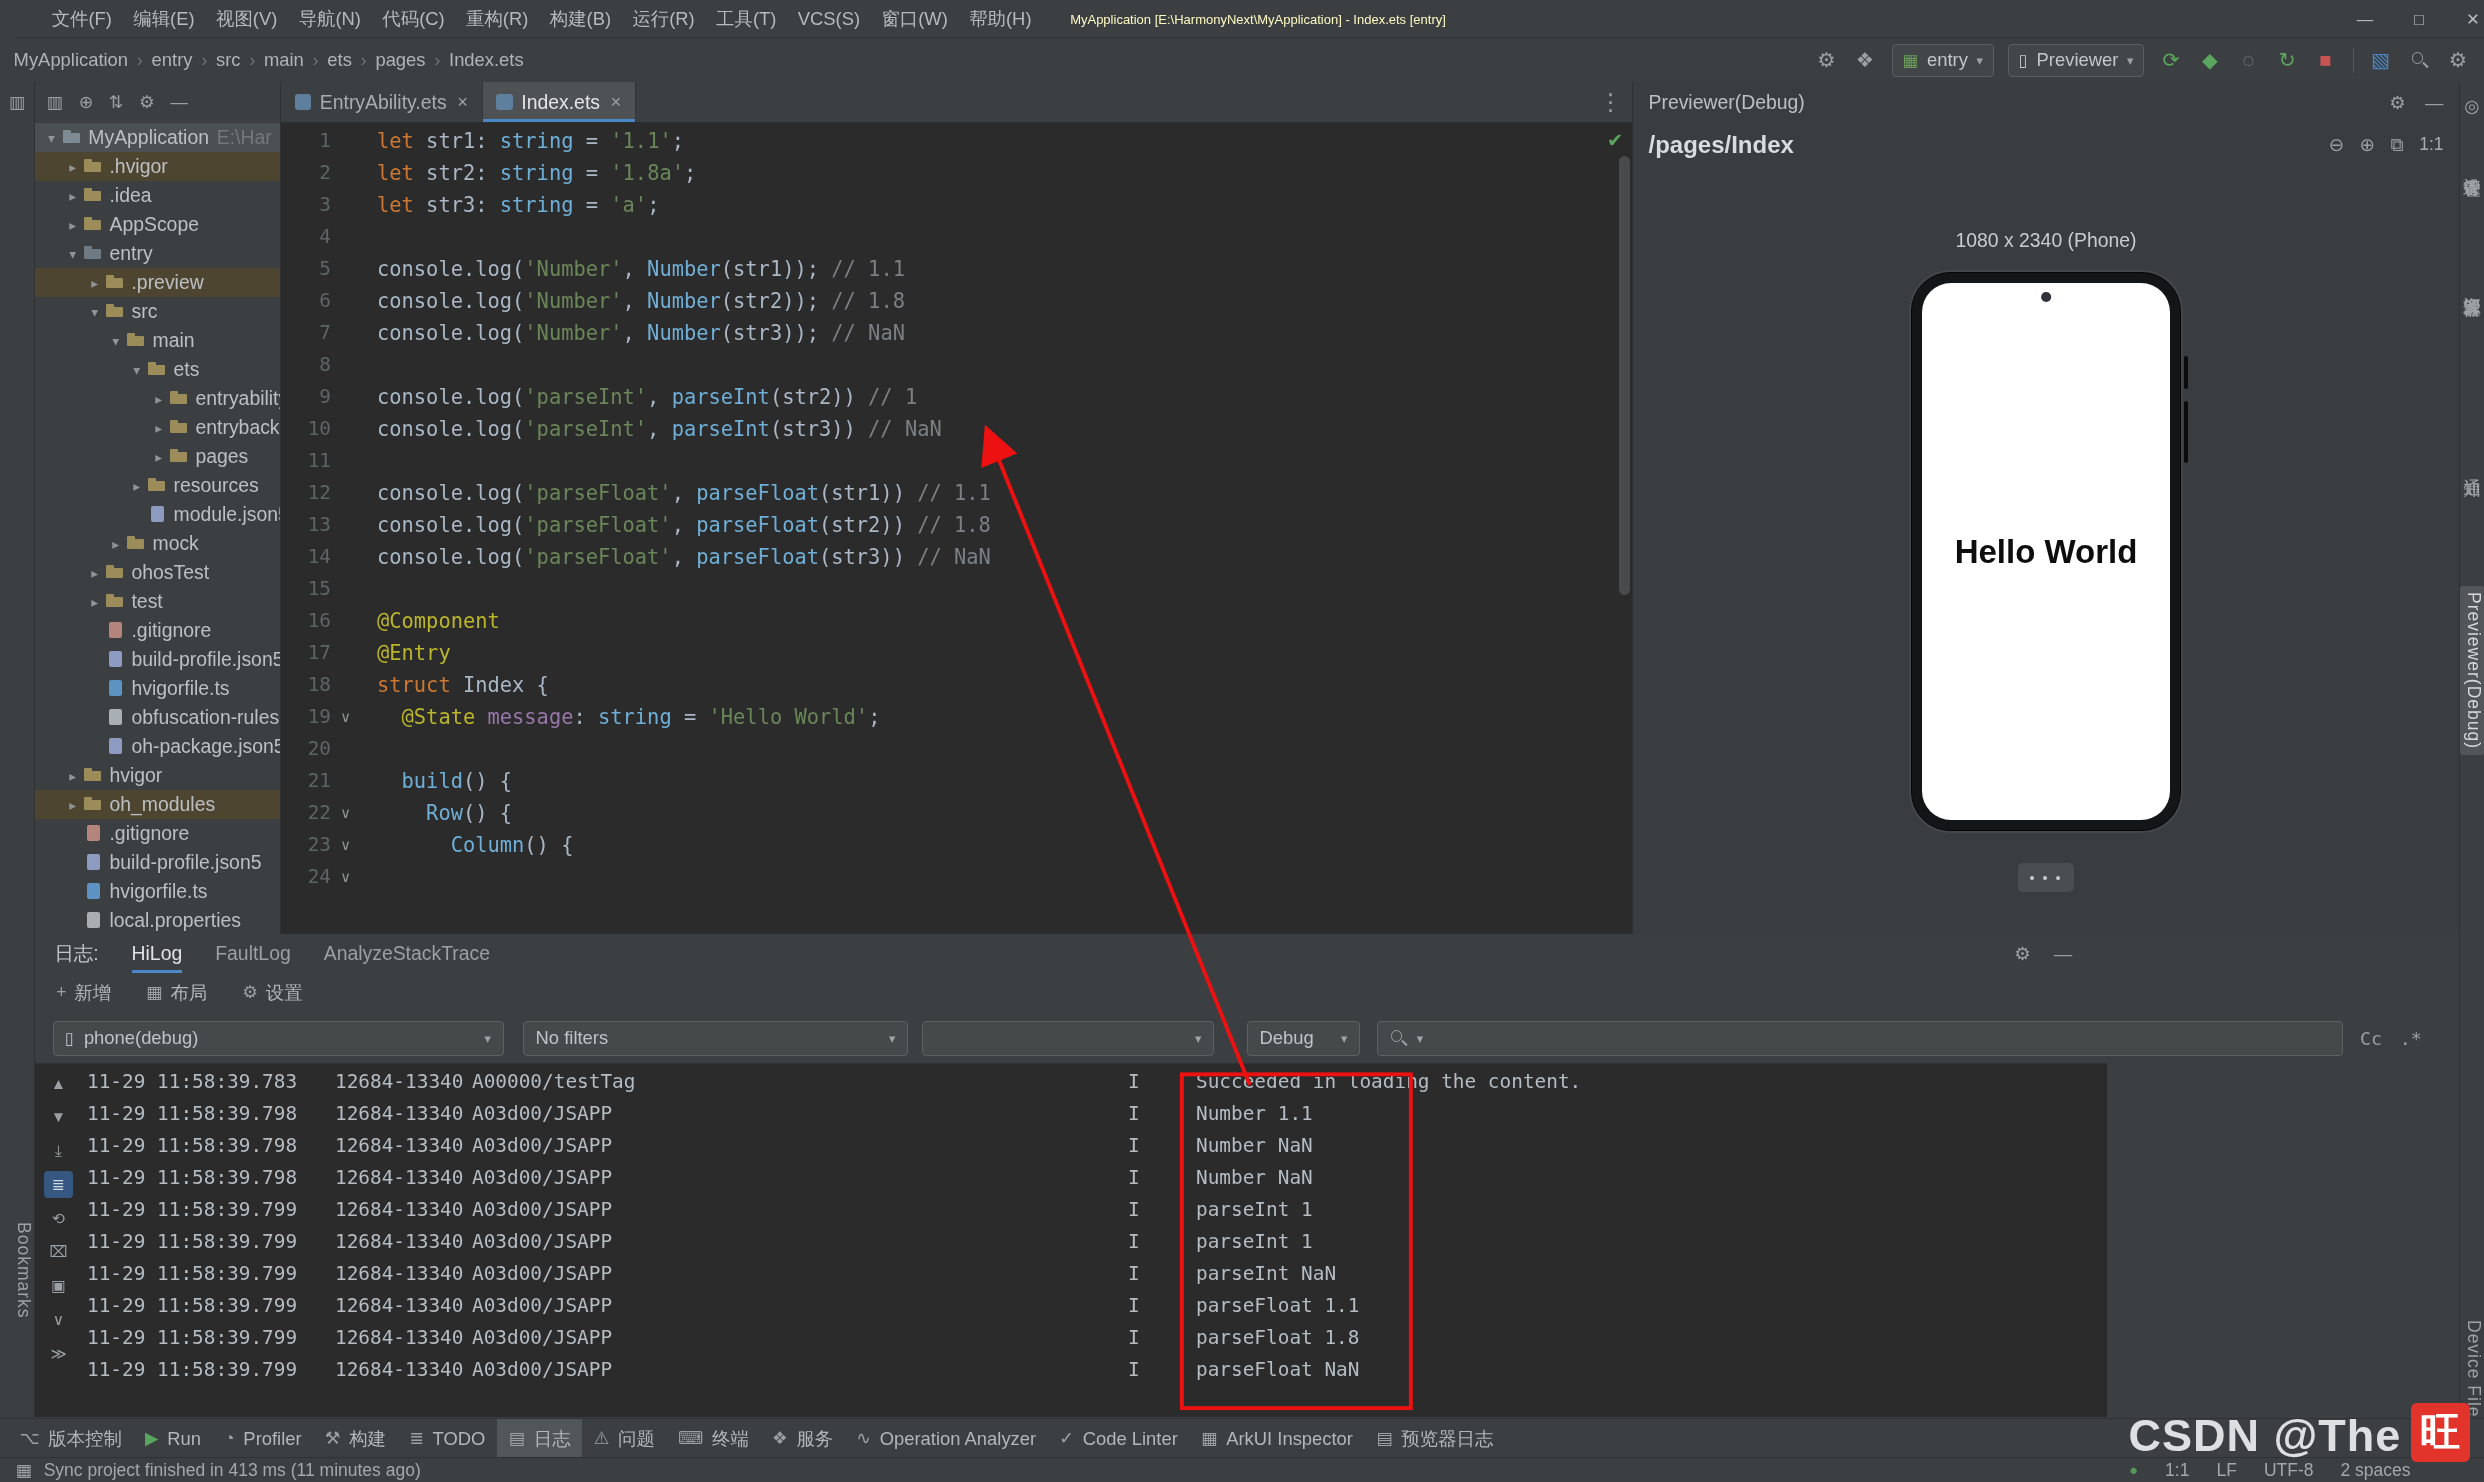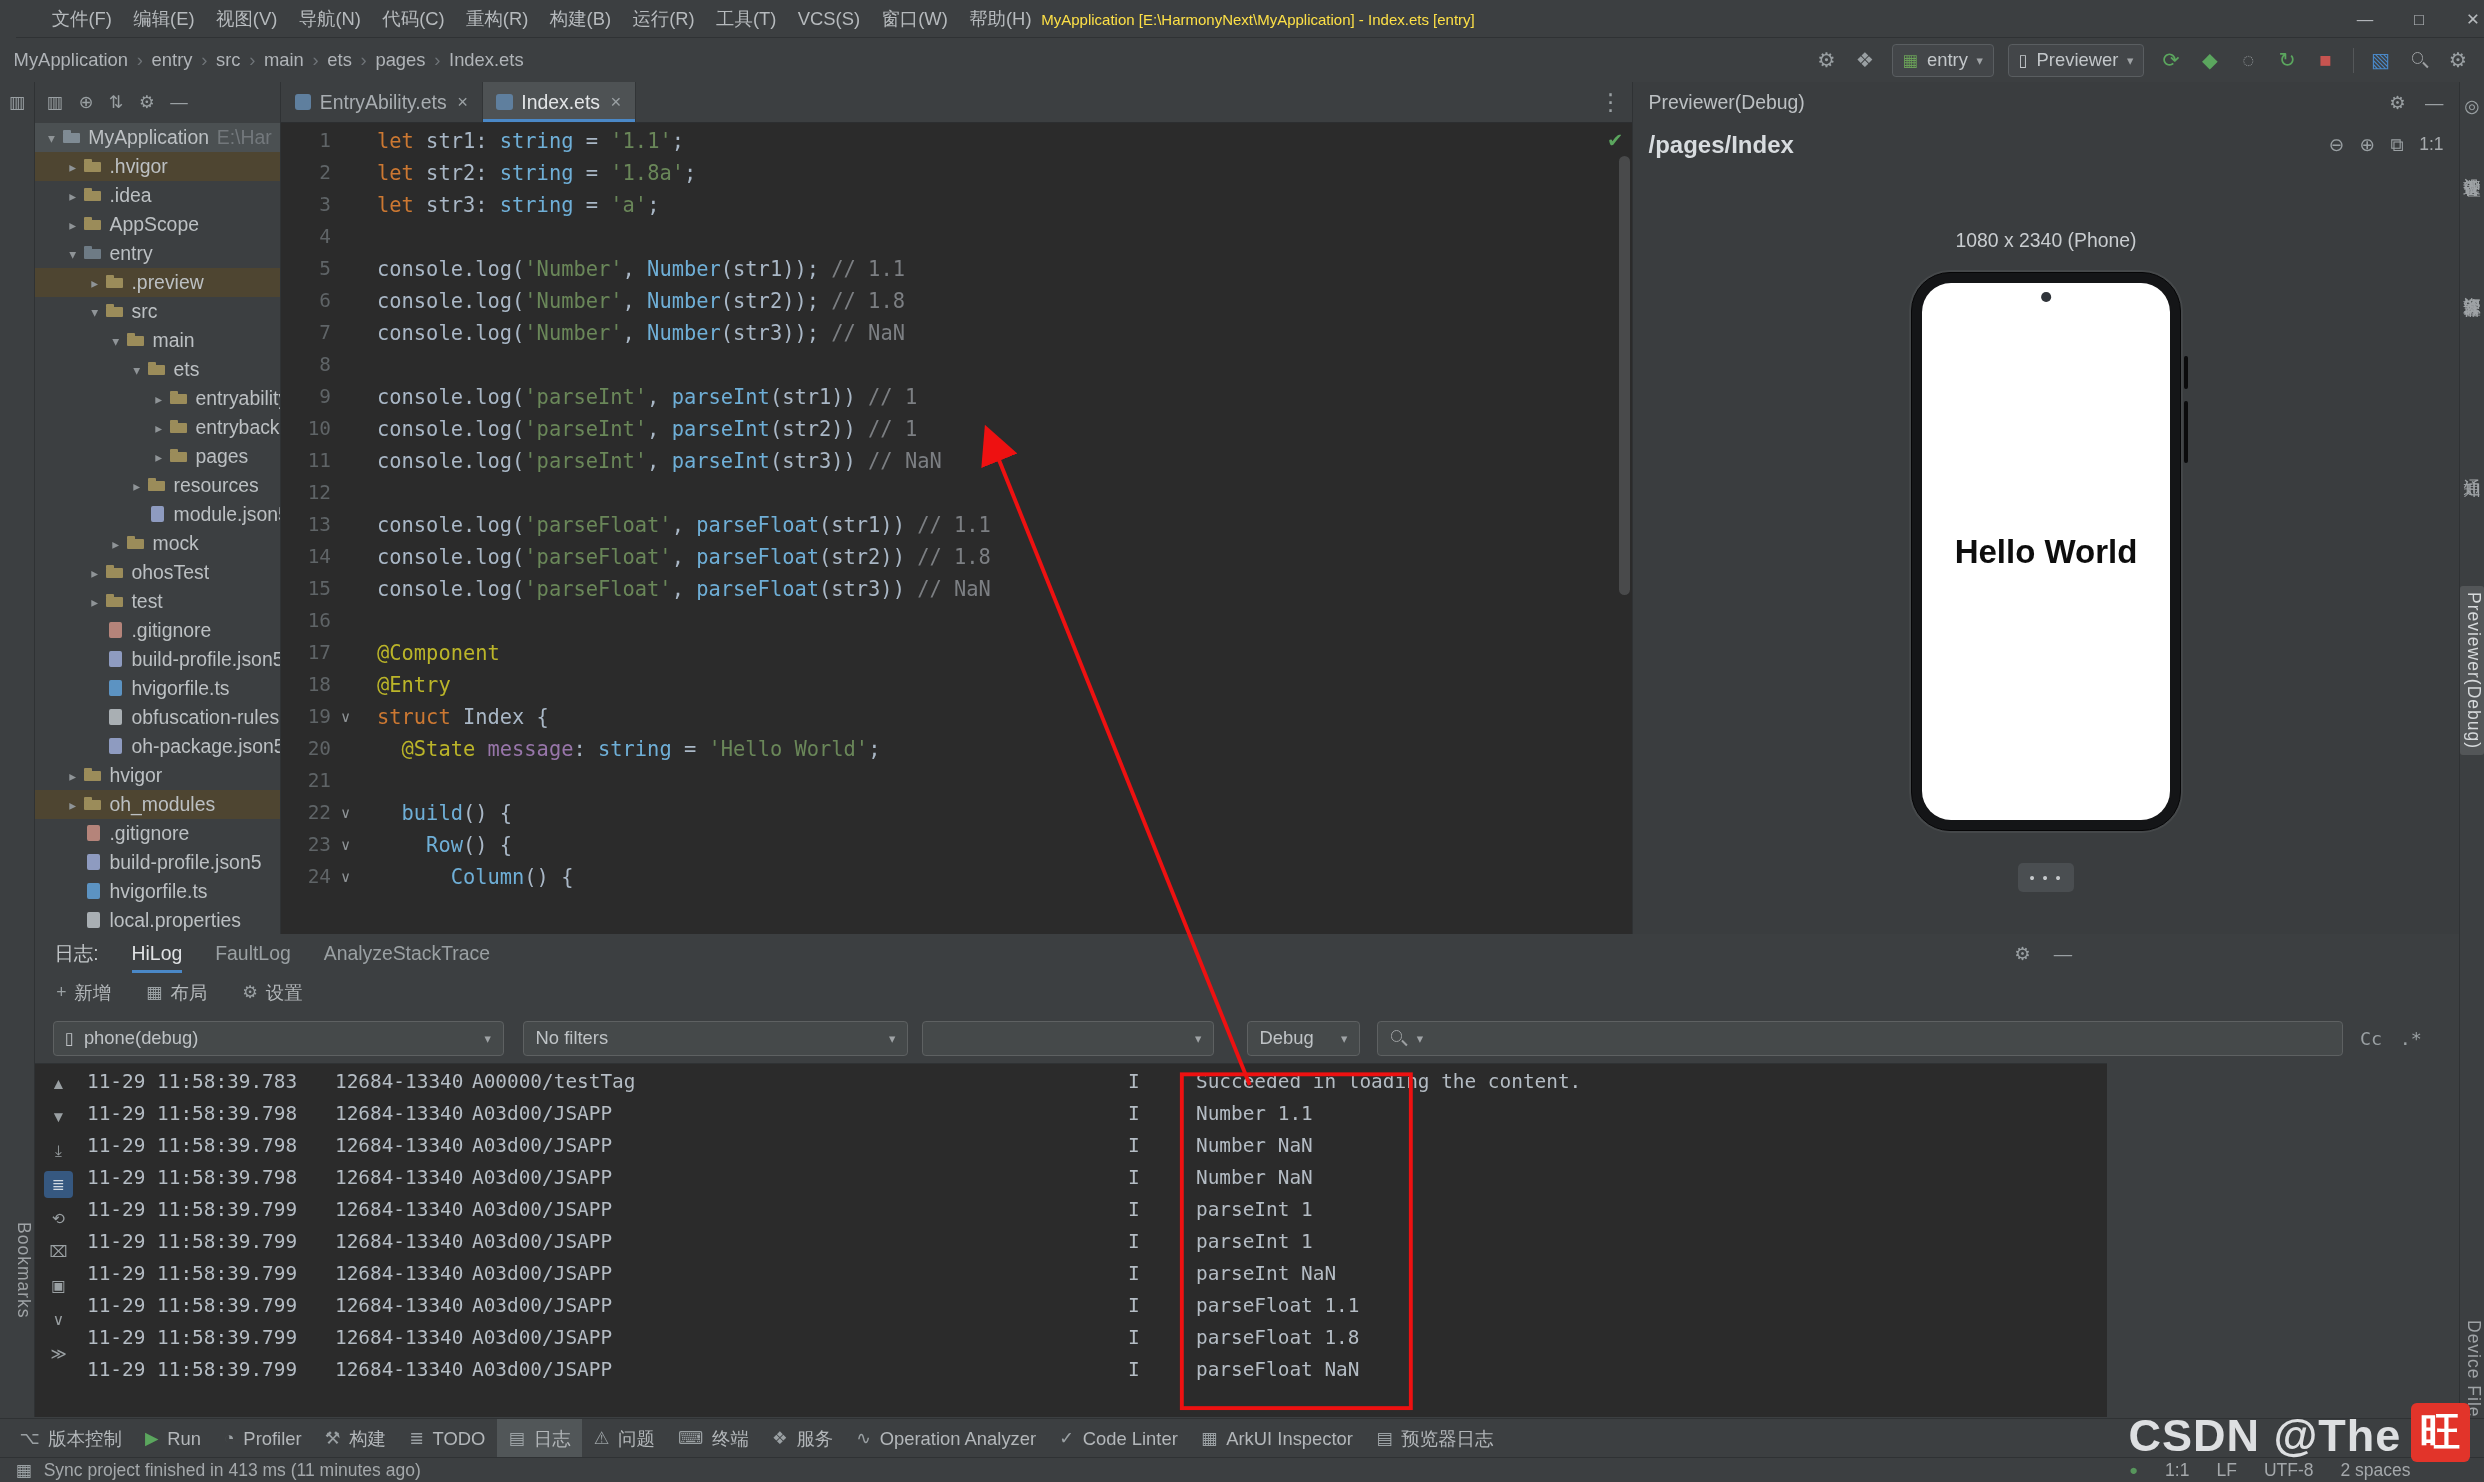--- a/index.html
+++ b/index.html
@@ -3,21 +3,21 @@
 <meta charset="utf-8">
 <style>
   *{margin:0;padding:0;box-sizing:border-box}
   body{background:#1e1f22;font-family:"Liberation Sans","DejaVu Sans",sans-serif}
   #app{position:relative;width:2484px;height:1483px;background:#3c3f41;color:#bbb;overflow:hidden}
 
   
   #titlebar{position:absolute;left:16px;top:0;width:2484px;height:38px;background:#3c3f41;border-bottom:1px solid #2f3234;display:flex;align-items:center}
   #menubar{display:flex;height:100%;padding-left:25px}
   .menu-item{padding:0 10.7px;font-size:18.4px;color:#b6babd;display:flex;align-items:center;white-space:nowrap}
-  #titlebar-title{position:absolute;left:50%;top:0;transform:translateX(-50%);height:38px;display:flex;align-items:center;color:#fde047;font-size:15px;white-space:nowrap}
+  #titlebar-title{position:absolute;left:50%;top:0;transform:translateX(-50%);height:38px;display:flex;align-items:center;color:#fef9c3;font-size:13px;white-space:nowrap}
   #wincontrols{position:absolute;right:0;top:0;height:38px;display:flex}
   .winbtn{width:54px;height:38px;display:flex;align-items:center;justify-content:center;color:#b6babd;font-size:16.5px}
 
   
   #toolbar{position:absolute;left:0;top:38px;width:2484px;height:45px;background:#3c3f41;border-bottom:1px solid #2f3234;display:flex;align-items:center;justify-content:space-between;padding:0 13.6px}
   #breadcrumbs{display:flex;align-items:center;gap:8.7px;font-size:18.4px;color:#b0b4b8;white-space:nowrap}
   .bc-sep{color:#6f7478}
   #toolbar-right{display:flex;align-items:center;gap:14.6px}
   .tbicon{font-size:20.4px;color:#9aa0a3;display:flex;align-items:center;justify-content:center;min-width:25px;height:29px}
   .combo{display:flex;align-items:center;gap:8.7px;background:#434649;border:1px solid #5a5e61;border-radius:3.9px;height:33px;padding:0 9.7px;font-size:18.4px;color:#c3c7ca;white-space:nowrap}
@@ -497,21 +497,20 @@
         </div>
       <div id="code">
           <div class="code-line"><span class="sg-k">let </span><span class="sg-p">str1: </span><span class="sg-t">string</span><span class="sg-p"> = </span><span class="sg-s">'1.1'</span><span class="sg-p">;</span></div>
           <div class="code-line"><span class="sg-k">let </span><span class="sg-p">str2: </span><span class="sg-t">string</span><span class="sg-p"> = </span><span class="sg-s">'1.8a'</span><span class="sg-p">;</span></div>
           <div class="code-line"><span class="sg-k">let </span><span class="sg-p">str3: </span><span class="sg-t">string</span><span class="sg-p"> = </span><span class="sg-s">'a'</span><span class="sg-p">;</span></div>
           <div class="code-line"></div>
           <div class="code-line"><span class="sg-p">console.log(</span><span class="sg-s">'Number'</span><span class="sg-p">, </span><span class="sg-f">Number</span><span class="sg-p">(str1)); </span><span class="sg-c">// 1.1</span></div>
           <div class="code-line"><span class="sg-p">console.log(</span><span class="sg-s">'Number'</span><span class="sg-p">, </span><span class="sg-f">Number</span><span class="sg-p">(str2)); </span><span class="sg-c">// 1.8</span></div>
           <div class="code-line"><span class="sg-p">console.log(</span><span class="sg-s">'Number'</span><span class="sg-p">, </span><span class="sg-f">Number</span><span class="sg-p">(str3)); </span><span class="sg-c">// NaN</span></div>
           <div class="code-line"></div>
-          <div class="code-line"><span class="sg-p">console.log(</span><span class="sg-s">'parseInt'</span><span class="sg-p">, </span><span class="sg-f">parseInt</span><span class="sg-p">(str1)) </span><span class="sg-c">// 1</span></div>
           <div class="code-line"><span class="sg-p">console.log(</span><span class="sg-s">'parseInt'</span><span class="sg-p">, </span><span class="sg-f">parseInt</span><span class="sg-p">(str2)) </span><span class="sg-c">// 1</span></div>
           <div class="code-line"><span class="sg-p">console.log(</span><span class="sg-s">'parseInt'</span><span class="sg-p">, </span><span class="sg-f">parseInt</span><span class="sg-p">(str3)) </span><span class="sg-c">// NaN</span></div>
           <div class="code-line"></div>
           <div class="code-line"><span class="sg-p">console.log(</span><span class="sg-s">'parseFloat'</span><span class="sg-p">, </span><span class="sg-f">parseFloat</span><span class="sg-p">(str1)) </span><span class="sg-c">// 1.1</span></div>
           <div class="code-line"><span class="sg-p">console.log(</span><span class="sg-s">'parseFloat'</span><span class="sg-p">, </span><span class="sg-f">parseFloat</span><span class="sg-p">(str2)) </span><span class="sg-c">// 1.8</span></div>
           <div class="code-line"><span class="sg-p">console.log(</span><span class="sg-s">'parseFloat'</span><span class="sg-p">, </span><span class="sg-f">parseFloat</span><span class="sg-p">(str3)) </span><span class="sg-c">// NaN</span></div>
           <div class="code-line"></div>
           <div class="code-line"><span class="sg-d">@Component</span></div>
           <div class="code-line"><span class="sg-d">@Entry</span></div>
           <div class="code-line"><span class="sg-k">struct </span><span class="sg-p">Index {</span></div>

